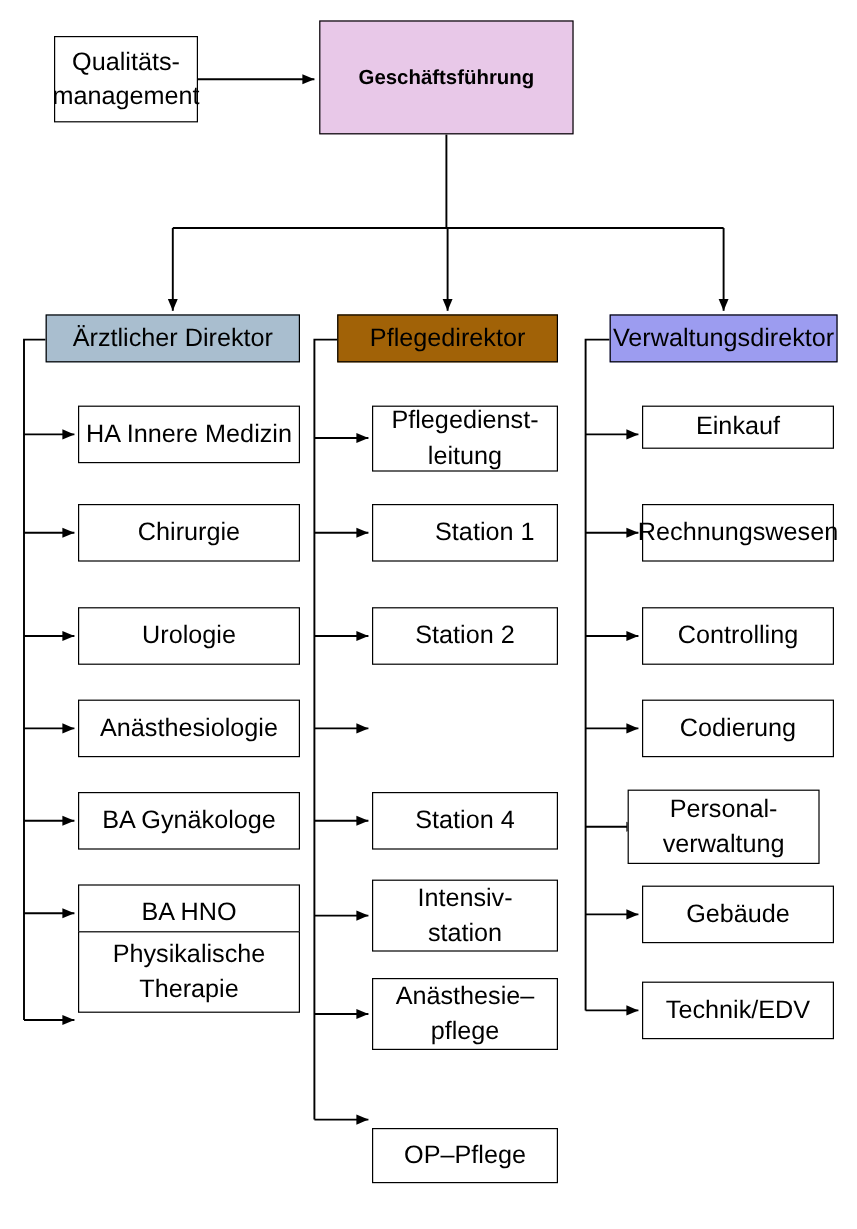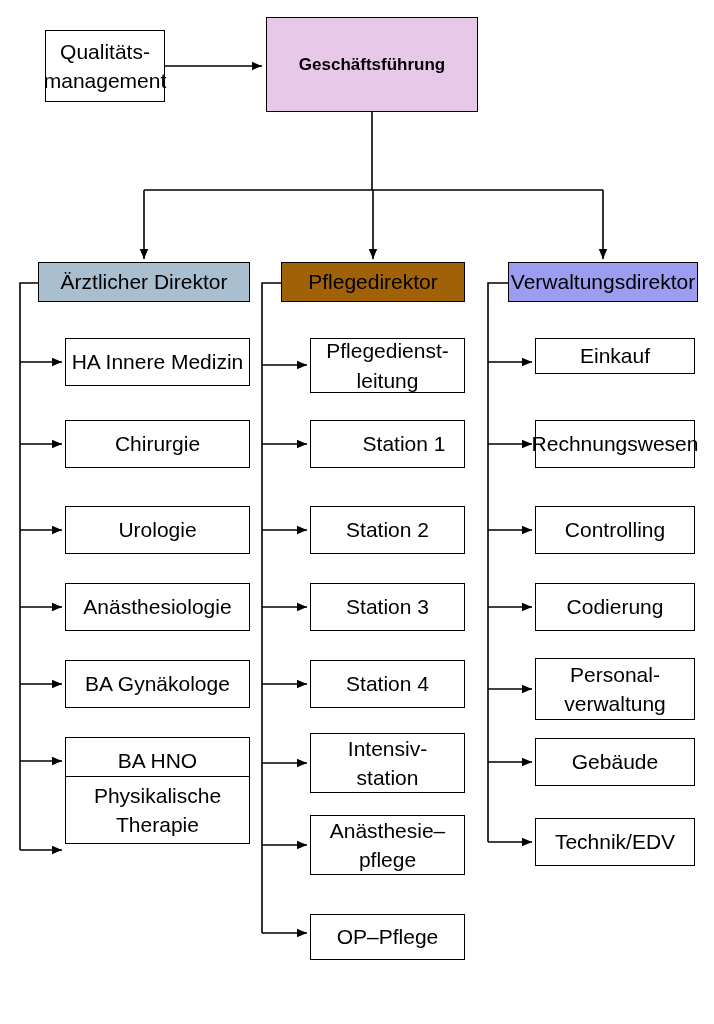--- a/index.html
+++ b/index.html
@@ -34,27 +34,27 @@
   .n-l6 { left: 65px; top: 737px; width: 185px; height: 48px; }
   .n-l7 { left: 65px; top: 776px; width: 185px; height: 68px; }
 
   .n-m1 { left: 310px; top: 338px; width: 155px; height: 55px; }
   .n-m2 { left: 310px; top: 420px; width: 155px; height: 48px; padding-left: 33px; }
   .n-m3 { left: 310px; top: 506px; width: 155px; height: 48px; }
   .n-m4 { left: 310px; top: 583px; width: 155px; height: 48px; }
   .n-m5 { left: 310px; top: 660px; width: 155px; height: 48px; }
   .n-m6 { left: 310px; top: 733px; width: 155px; height: 60px; }
   .n-m7 { left: 310px; top: 815px; width: 155px; height: 60px; }
-  .n-m8 { left: 310px; top: 914px; width: 155px; height: 46px; }
+  .n-m8 { left: 310px; top: 940px; width: 155px; height: 46px; }
 
   .n-r1 { left: 535px; top: 338px; width: 160px; height: 36px; }
   .n-r2 { left: 535px; top: 420px; width: 160px; height: 48px; }
   .n-r3 { left: 535px; top: 506px; width: 160px; height: 48px; }
   .n-r4 { left: 535px; top: 583px; width: 160px; height: 48px; }
-  .n-r5 { left: 535px; top: 658px; width: 160px; height: 62px; }
+  .n-r5 { left: 523px; top: 658px; width: 160px; height: 62px; }
   .n-r6 { left: 535px; top: 738px; width: 160px; height: 48px; }
   .n-r7 { left: 535px; top: 818px; width: 160px; height: 48px; }
 </style>
 </head>
 <body>
 
 <div class="canvas">
 
   <svg class="connectors" width="714" height="1024" viewBox="0 0 714 1024" xmlns="http://www.w3.org/2000/svg">
     <defs>
@@ -124,21 +124,20 @@
   <div class="node n-l4">Anästhesiologie</div>
   <div class="node n-l5">BA Gynäkologe</div>
   <div class="node n-l6">BA HNO</div>
   <div class="node n-l7">Physikalische
 Therapie</div>
 
   <div class="node n-m1">Pflegedienst-
 leitung</div>
   <div class="node n-m2">Station 1</div>
   <div class="node n-m3">Station 2</div>
-  <div class="node n-m4">Station 3</div>
   <div class="node n-m5">Station 4</div>
   <div class="node n-m6">Intensiv-
 station</div>
   <div class="node n-m7">Anästhesie–
 pflege</div>
   <div class="node n-m8">OP–Pflege</div>
 
   <div class="node n-r1">Einkauf</div>
   <div class="node n-r2">Rechnungswesen</div>
   <div class="node n-r4">Codierung</div>

